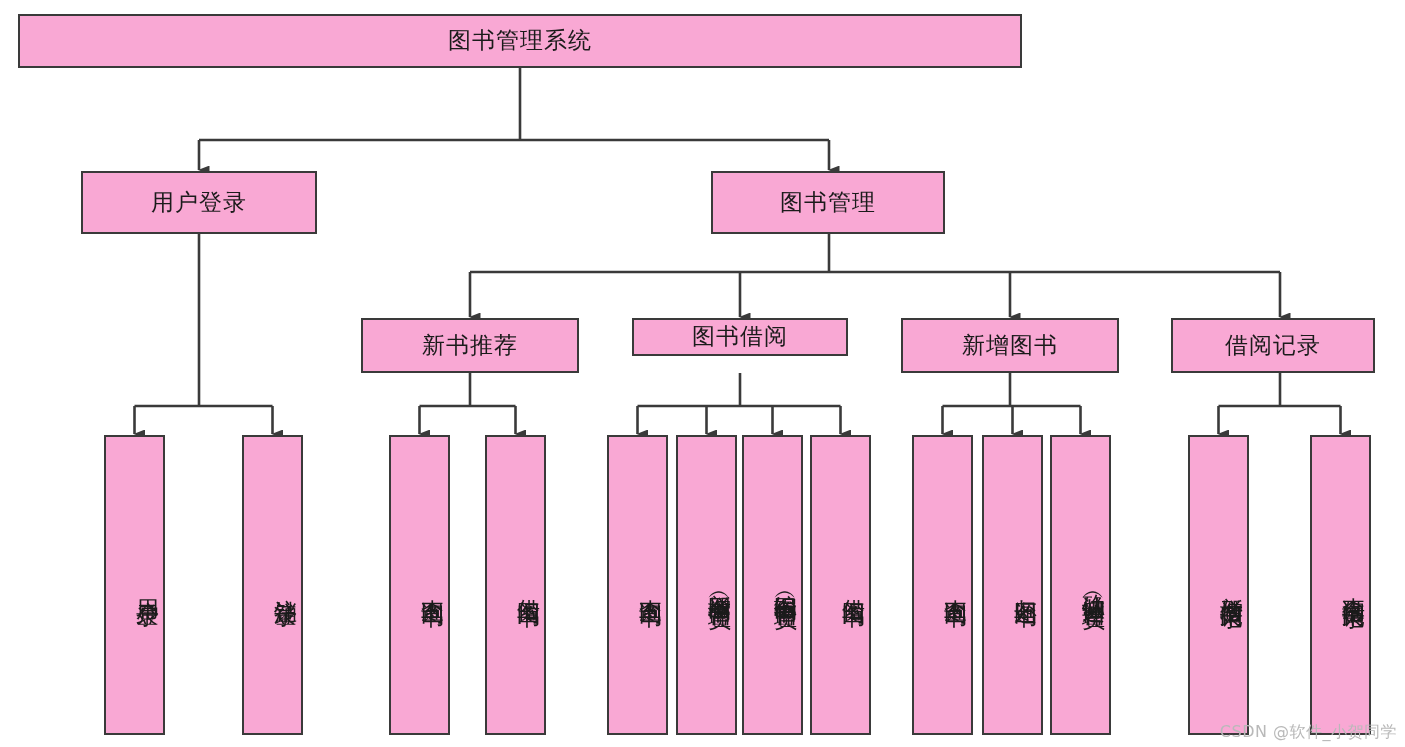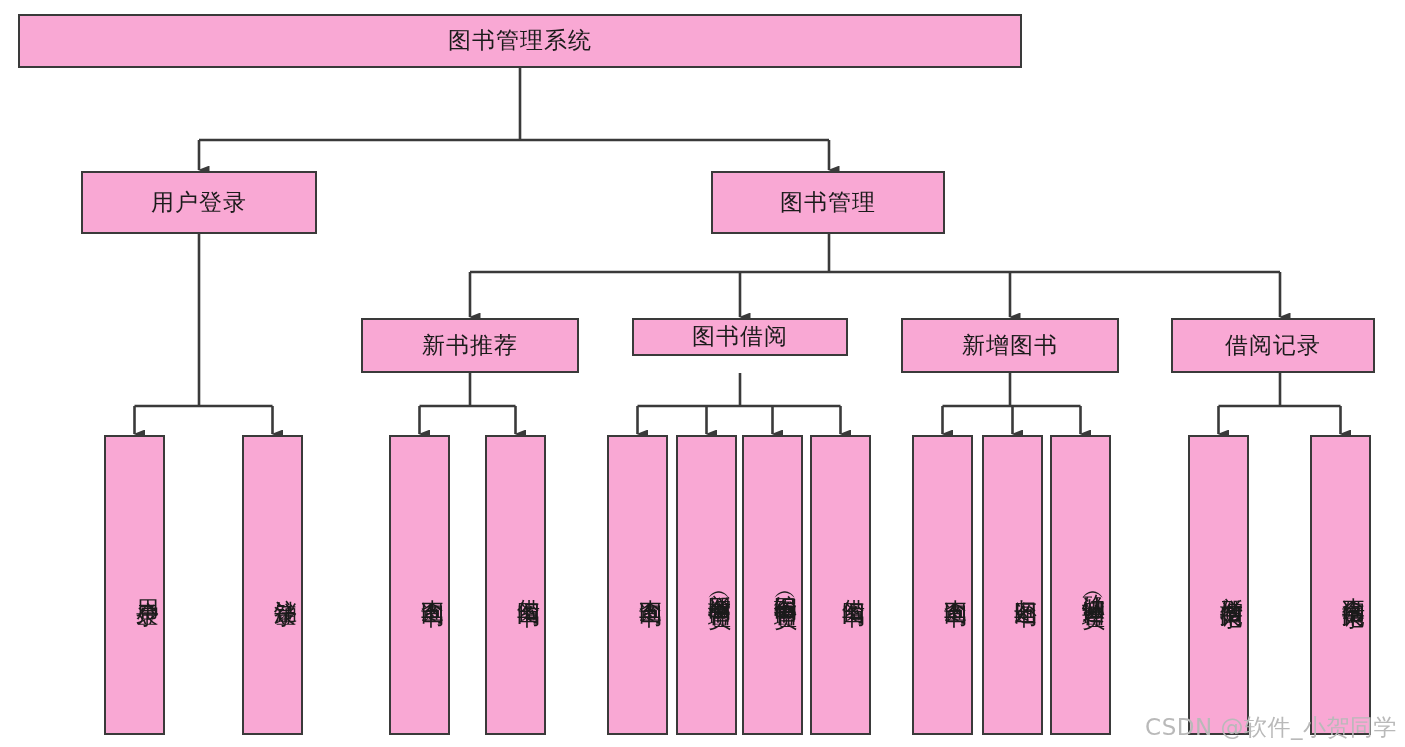--- a/index.html
+++ b/index.html
@@ -53,21 +53,21 @@
     left: 0;
     top: 0;
     width: 1405px;
     height: 747px;
     pointer-events: none;
   }
   .watermark {
     position: absolute;
     right: 8px;
     bottom: 4px;
-    font-size: 23px;
+    font-size: 16px;
     color: #b9b9b9;
     letter-spacing: 0.5px;
     white-space: nowrap;
   }
 </style>
 </head>
 <body>
 
 <div id="canvas">
 

